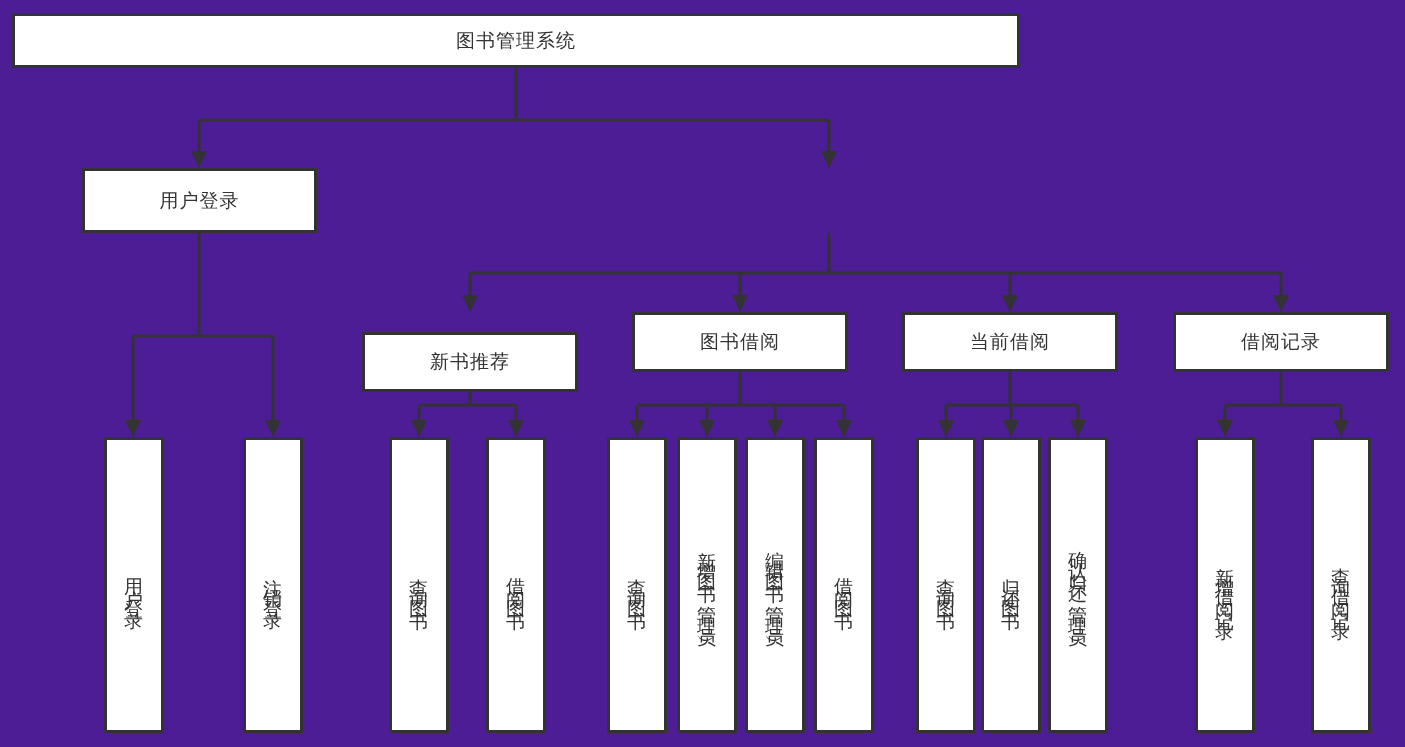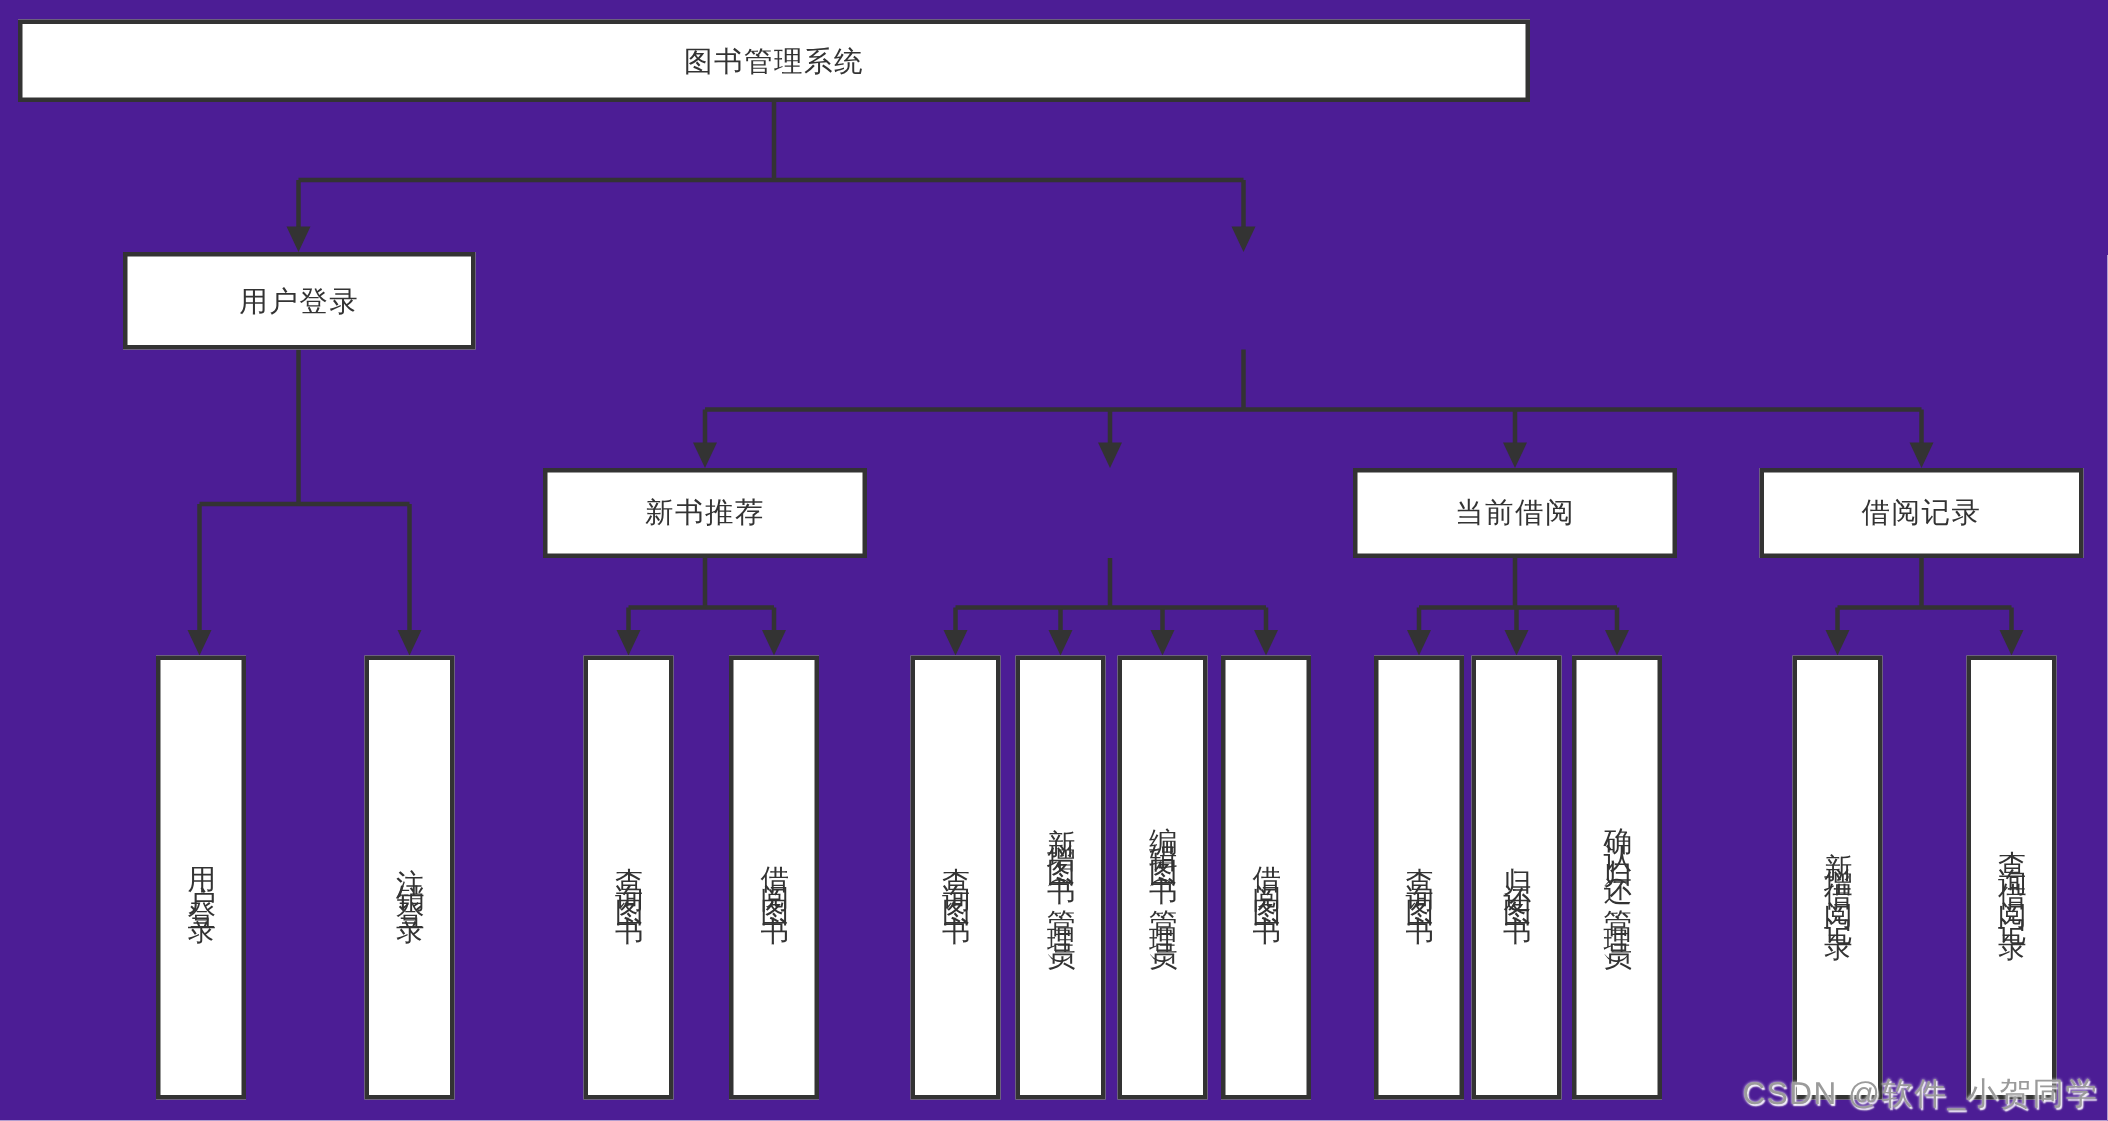--- a/index.html
+++ b/index.html
@@ -16,21 +16,21 @@
   .hbox{font-size:19px;letter-spacing:1px;}
   .vbox{width:60px;height:296px;top:437px;font-size:19px;}
   .vbox span{
     writing-mode:vertical-rl;text-orientation:mixed;letter-spacing:11px;
     line-height:1;white-space:nowrap;
   }
   .root{left:12px;top:13px;width:1008px;height:55px;}
   .b-user{left:82px;top:168px;width:235px;height:65px;}
   .b-mgmt{left:710px;top:168px;width:235px;height:65px;}
   .l2{top:312px;width:216px;height:60px;}
-  .b-new{left:362px;}
+  .b-new{left:362px;margin-top:20px;}
   .b-borrow{left:632px;}
   .b-current{left:902px;}
   .b-records{left:1173px;}
   .v-u1{left:104px;}  .v-u2{left:243px;}
   .v-n1{left:389px;}  .v-n2{left:486px;}
   .v-b1{left:607px;}  .v-b2{left:677px;}  .v-b3{left:745px;}  .v-b4{left:814px;}
   .v-c1{left:916px;}  .v-c2{left:981px;}  .v-c3{left:1048px;}
   .v-r1{left:1195px;} .v-r2{left:1311px;}
   #watermark{
     position:absolute;right:6px;bottom:4px;font-size:21px;color:#9b9b9b;
@@ -86,20 +86,23 @@
     <span>图书管理系统</span>
   </div>
 
   <div class="hbox b-user">
     <span>用户登录</span>
   </div>
 
   <div class="hbox l2 b-new">
     <span>新书推荐</span>
   </div>
+  <div class="hbox l2 b-borrow">
+    <span>图书借阅</span>
+  </div>
   <div class="hbox l2 b-records">
     <span>借阅记录</span>
   </div>
   <div class="hbox l2 b-current">
     <span>当前借阅</span>
   </div>
 
   <div class="vbox v-u1">
     <span>用户登录</span>
   </div>
@@ -137,14 +140,13 @@
     <span>确认归还（管理员）</span>
   </div>
 
   <div class="vbox v-r1">
     <span>新增借阅记录</span>
   </div>
   <div class="vbox v-r2">
     <span>查询借阅记录</span>
   </div>
 
-  <div id="watermark">CSDN @软件_小贺同学</div>
 </div>
 
 </body></html>

